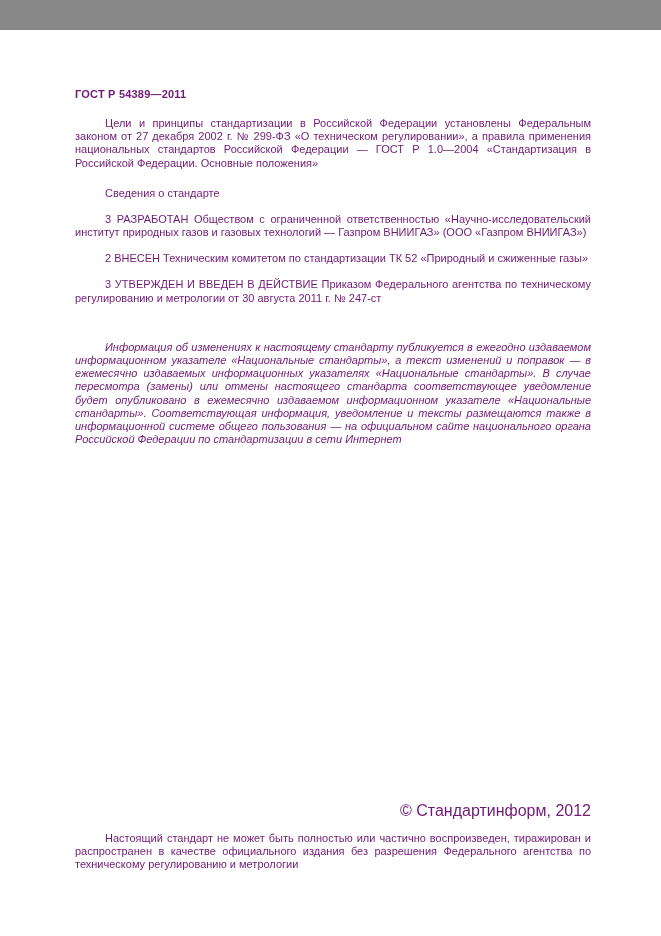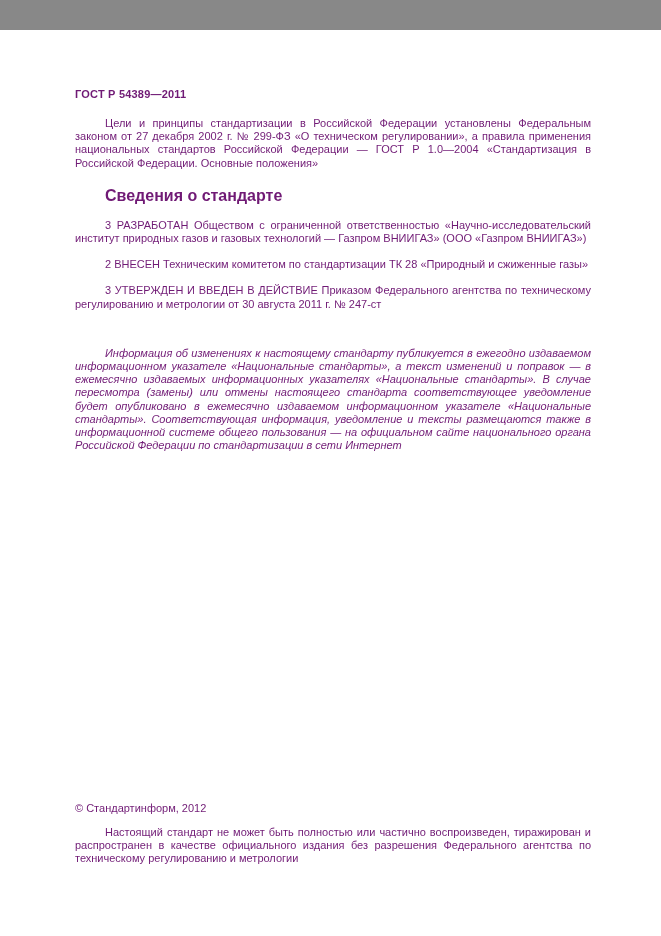--- a/index.html
+++ b/index.html
@@ -37,41 +37,41 @@
   }
   p.body-text {
     font-size: 11px;
     line-height: 13.2px;
     text-align: justify;
     text-indent: 30px;
   }
   .intro { margin-top: 17px; }
   .section-heading {
     margin-top: 17px;
-    font-size: 16px;
-    font-weight: bold;
+    font-size: 11px;
+    font-weight: normal;
     text-indent: 30px;
   }
   .std-item { margin-top: 13px; }
   .std-item-1 { margin-top: 14px; }
   .notice {
     margin-top: 36px;
     font-style: italic;
     font-weight: bold;
     font-weight: 500;
   }
   .bottom-block {
     position: absolute;
     left: 75px;
     right: 70px;
     top: 772px;
   }
   .copyright {
-    font-size: 11px;
-    text-align: left;
+    font-size: 16px;
+    text-align: right;
   }
   .restriction { margin-top: 12px; }
   .page-number {
     margin-top: 11px;
     font-size: 11px;
   }
 </style>
 </head>
 <body>
 
@@ -80,21 +80,21 @@
 
     <div class="doc-header">ГОСТ Р 54389—2011</div>
 
 
     <p class="body-text intro">Цели и принципы стандартизации в Российской Федерации установлены Федеральным законом от 27 декабря 2002 г. № 299-ФЗ «О техническом регулировании», а правила применения национальных стандартов Российской Федерации — ГОСТ Р 1.0—2004 «Стандартизация в Российской Федерации. Основные положения»</p>
 
     <div class="section-heading">Сведения о стандарте</div>
 
     <p class="body-text std-item std-item-1">3  РАЗРАБОТАН  Обществом  с  ограниченной  ответственностью  «Научно-исследовательский институт природных газов и газовых технологий — Газпром ВНИИГАЗ» (ООО «Газпром ВНИИГАЗ»)</p>
 
-    <p class="body-text std-item">2  ВНЕСЕН Техническим комитетом по стандартизации ТК 28 «Природный и сжиженные газы»</p>
+    <p class="body-text std-item">2  ВНЕСЕН Техническим комитетом по стандартизации ТК 52 «Природный и сжиженные газы»</p>
 
     <p class="body-text std-item">3  УТВЕРЖДЕН  И  ВВЕДЕН  В  ДЕЙСТВИЕ  Приказом Федерального агентства по техническому регулированию и метрологии от 30 августа 2011 г. № 247-ст</p>
 
 
     <p class="body-text notice">Информация об изменениях к настоящему стандарту публикуется в ежегодно издаваемом информационном указателе «Национальные стандарты», а текст изменений и поправок — в ежемесячно издаваемых информационных указателях «Национальные стандарты». В случае пересмотра (замены) или отмены настоящего стандарта соответствующее уведомление будет опубликовано в ежемесячно издаваемом информационном указателе «Национальные стандарты». Соответствующая информация, уведомление и тексты размещаются также в информационной системе общего пользования — на официальном сайте национального органа Российской Федерации по стандартизации в сети Интернет</p>
 
   </div>
 
   <div class="bottom-block">
     <div class="copyright">©  Стандартинформ, 2012</div>

